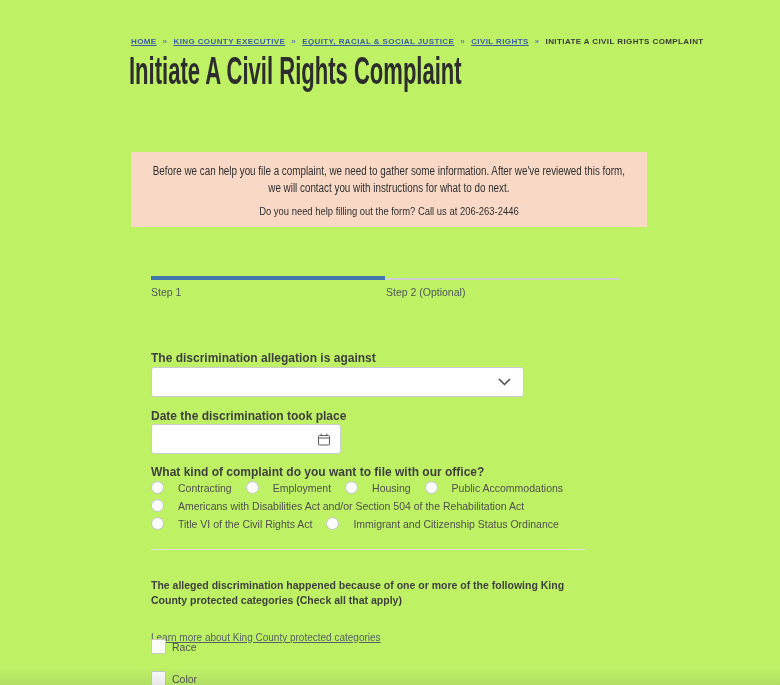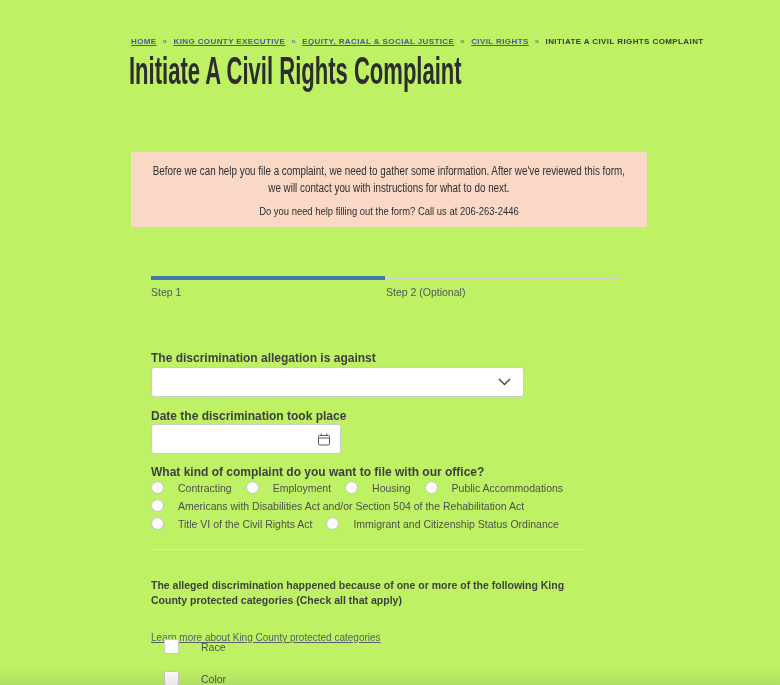--- a/index.html
+++ b/index.html
@@ -61,21 +61,21 @@
   .opt-label{font-size:10.5px;color:#4f4f4f;white-space:nowrap;}
 
   .divider{position:absolute;top:549px;left:151px;width:434px;border:none;
            border-top:1px solid #e2e2e2;margin:0;}
 
   .bold-para{position:absolute;top:578px;left:151px;width:436px;margin:0;font-size:10.5px;
              font-weight:bold;line-height:15px;color:#3f3f3f;}
   .gray-link{position:absolute;top:632px;left:151px;font-size:10px;color:#566066;
              text-decoration:underline;cursor:pointer;}
 
-  .checkrow{position:absolute;left:164px;display:flex;align-items:center;gap:22px;cursor:pointer;}
+  .checkrow{position:absolute;left:151px;display:flex;align-items:center;gap:6px;cursor:pointer;}
   .check-race{top:639px;}
   .check-color{top:671px;}
   .checkbox{width:13px;height:13px;border:1px solid #c9c9c9;border-radius:2px;background:#fdfdfd;
             flex:0 0 auto;}
   .check-label{font-size:10.5px;color:#4f4f4f;}
 
   .bottom-fade{position:absolute;left:0;bottom:0;width:780px;height:18px;pointer-events:none;
                background:linear-gradient(to bottom,rgba(100,100,100,0),rgba(100,100,100,.14));}
 </style>
 </head>

